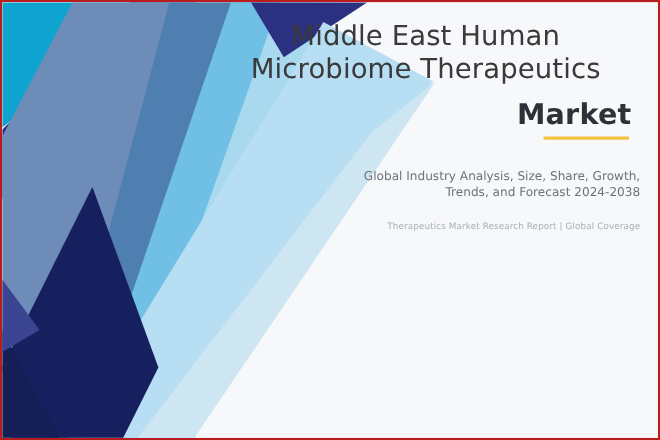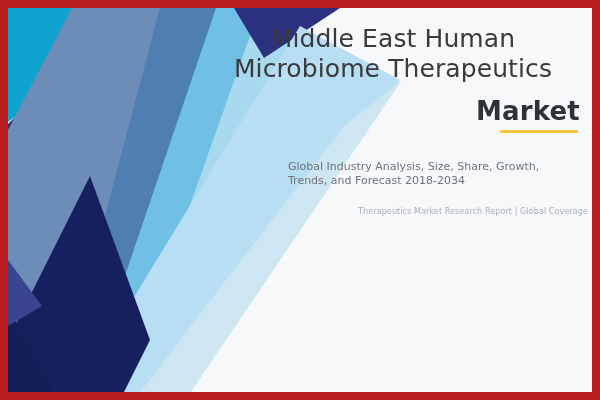--- a/index.html
+++ b/index.html
@@ -10,21 +10,21 @@
   body {
     font-family: "DejaVu Sans", sans-serif;
   }
   #cover {
     position: relative;
     width: 600px;
     height: 400px;
     overflow: hidden;
     background: #F7F8FA;
     box-sizing: border-box;
-    border: 8px solid #b91c1c;
+    border: 2px solid #b91c1c;
   }
   #artwork {
     position: absolute;
     left: 0;
     top: 0;
     width: 600px;
     height: 400px;
     display: block;
   }
   .text-layer {
@@ -70,20 +70,21 @@
     margin-top: 4px;
     margin-right: 2px;
     background: #F5C242;
     border-radius: 1px;
   }
   #subtitle-block {
     position: absolute;
     right: 20px;
     top: 152px;
     width: 300px;
+    text-align: right;
   }
   .subtitle-line {
     font-size: 11px;
     line-height: 14px;
     color: #6E737B;
     font-weight: 400;
   }
   #tagline {
     position: absolute;
     right: 20px;
@@ -135,19 +136,19 @@
     <div id="title-block">
       <div id="page-title">Middle East Human Microbiome Therapeutics</div>
       <div id="market-row">
         <span id="market-word">Market</span>
         <span id="market-underline"></span>
       </div>
     </div>
 
     <div id="subtitle-block">
       <div class="subtitle-line">Global Industry Analysis, Size, Share, Growth,</div>
-      <div class="subtitle-line">Trends, and Forecast 2018-2034</div>
+      <div class="subtitle-line">Trends, and Forecast 2024-2038</div>
     </div>
 
     <div id="tagline">Therapeutics Market Research Report | Global Coverage</div>
 
   </div>
 </div>
 
 </body></html>

